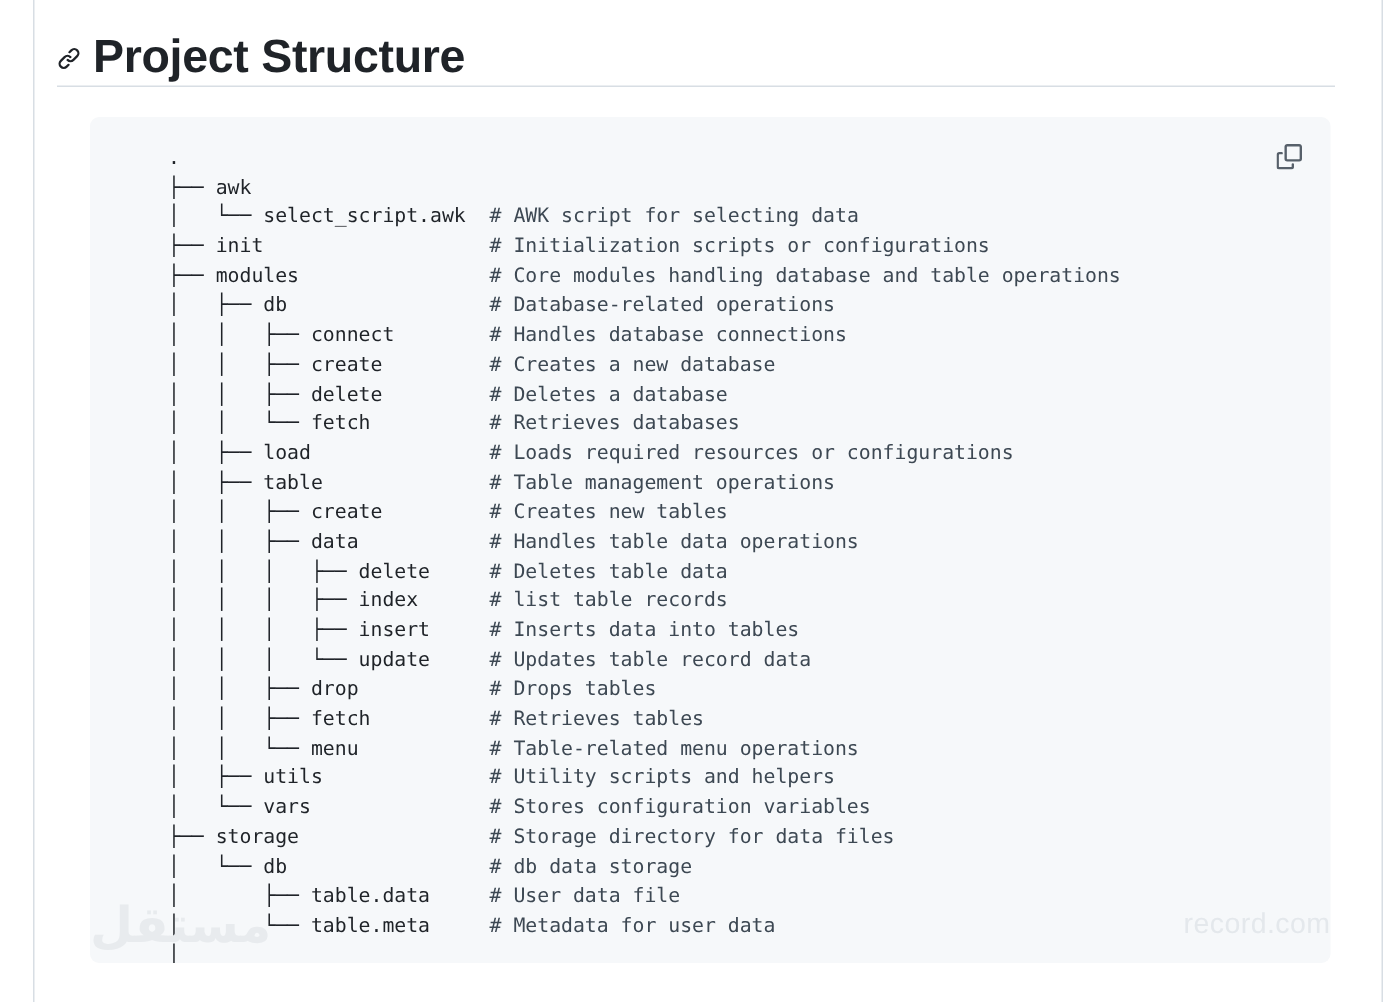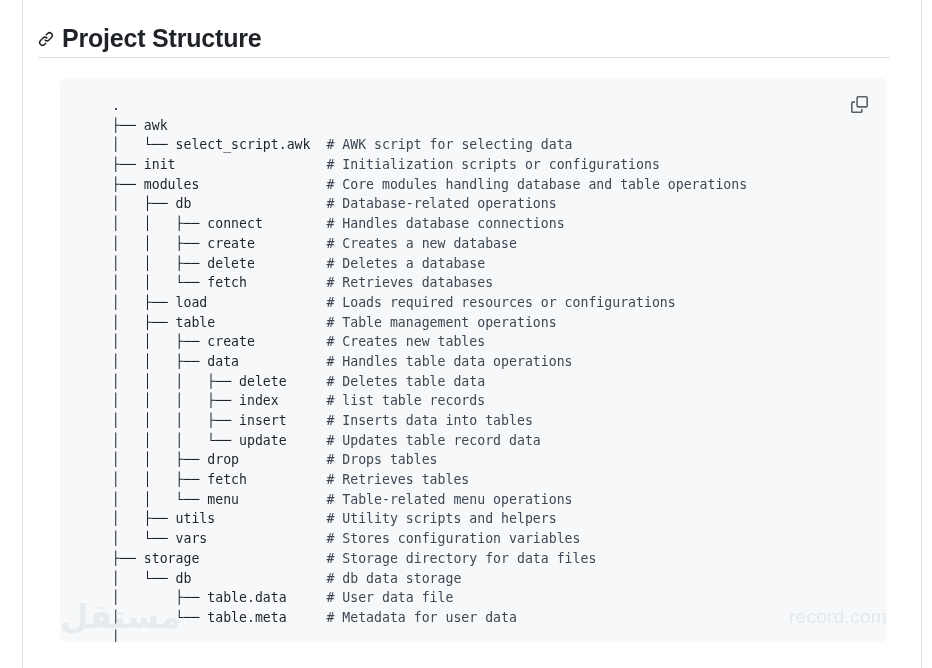--- a/index.html
+++ b/index.html
@@ -50,21 +50,21 @@
     width: 16px;
     height: 16px;
     display: block;
     color: #1f2328;
     flex: 0 0 auto;
     margin-top: 2px;
   }
   .anchor-icon svg { display: block; }
   .page-title {
     font-family: "Liberation Sans", sans-serif;
-    font-size: 25px;
+    font-size: 31px;
     font-weight: bold;
     letter-spacing: -0.2px;
     color: #1f2328;
     line-height: 30px;
     white-space: nowrap;
   }
   .title-rule {
     position: absolute;
     left: 0;
     top: 57px;

